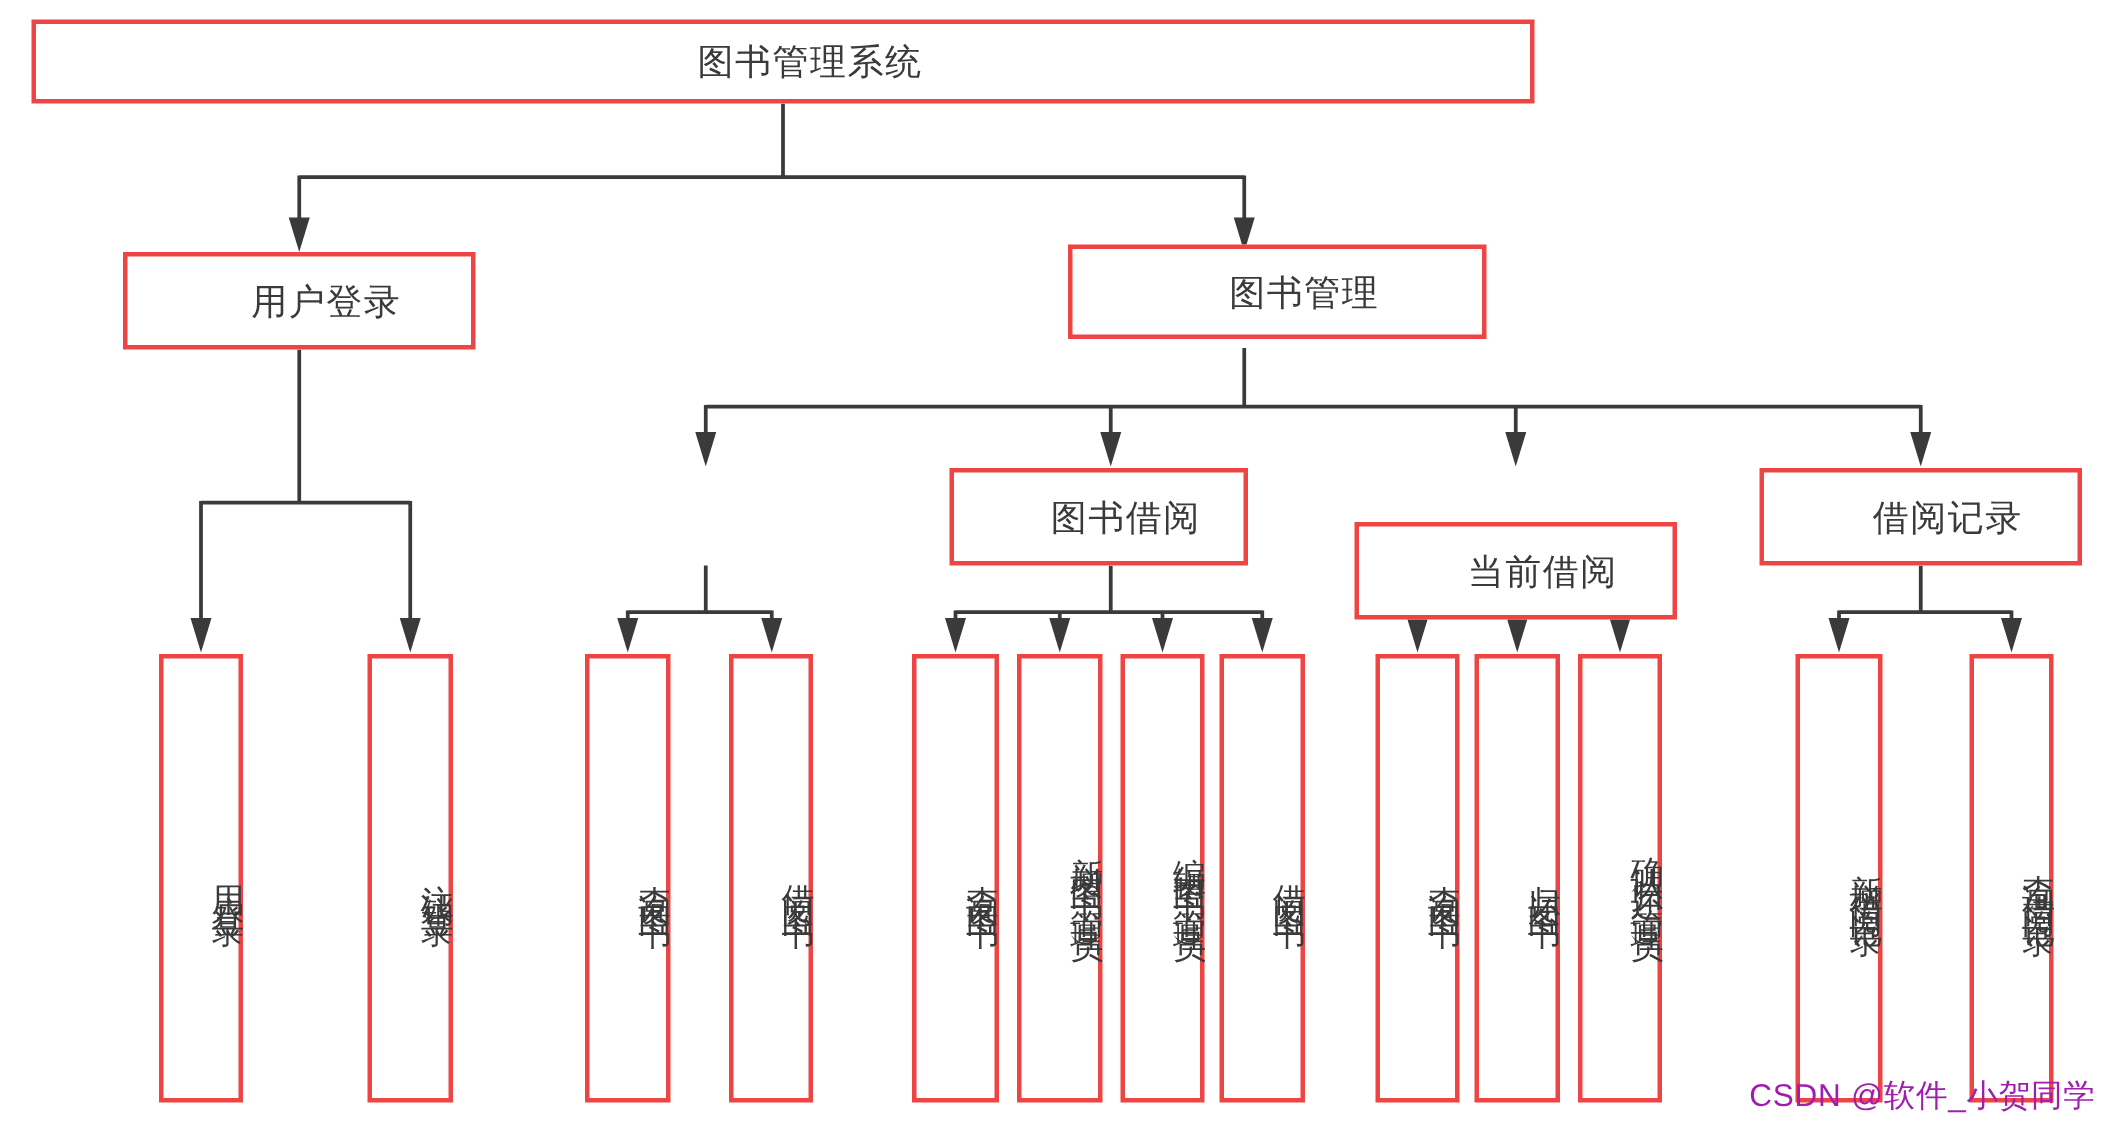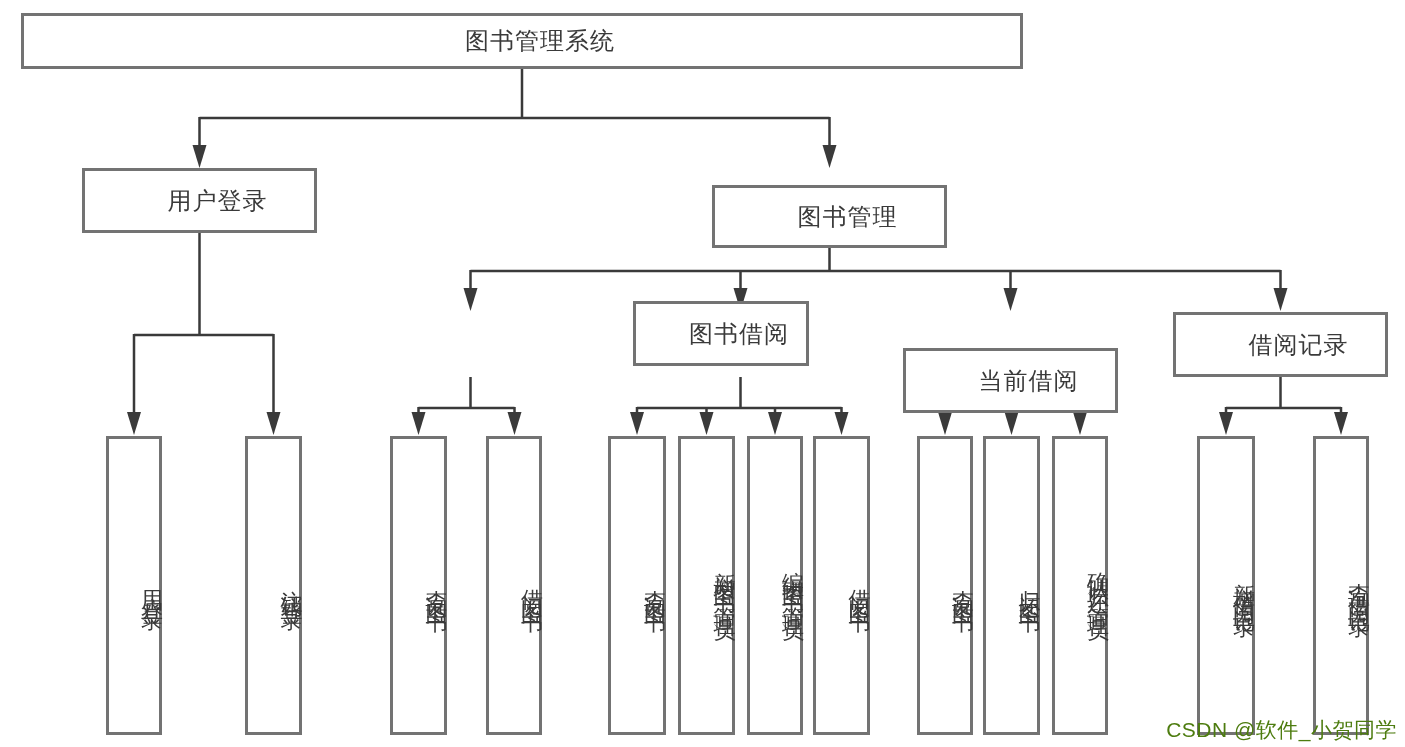--- a/index.html
+++ b/index.html
@@ -18,21 +18,21 @@
   #connectors {
     position: absolute;
     left: 0;
     top: 0;
     width: 1405px;
     height: 747px;
   }
   .node {
     position: absolute;
     box-sizing: border-box;
-    border: 3px solid #737373;
+    border: 3px solid #ef4444;
     background: #ffffff;
     display: flex;
     align-items: center;
     justify-content: center;
     color: #3a3a3a;
     font-size: 24px;
     letter-spacing: 1px;
     white-space: nowrap;
     padding-left: 36px;
   }
@@ -42,21 +42,21 @@
     font-size: 22px;
     letter-spacing: 7px;
     line-height: 1;
     color: #3a3a3a;
   }
   .watermark {
     position: absolute;
     right: 8px;
     bottom: 3px;
     font-size: 21px;
-    color: #4d7c0f;
+    color: #a21caf;
     letter-spacing: 0.5px;
     white-space: nowrap;
   }
 </style>
 </head>
 <body>
 
 <div id="stage">
 
   <svg id="connectors" viewBox="0 0 1405 747" xmlns="http://www.w3.org/2000/svg">
@@ -102,23 +102,23 @@
       <polygon points="1011.5,435 1004.5,412 1018.5,412"></polygon>
       <polygon points="1080,435 1073,412 1087,412"></polygon>
       <polygon points="1226,435 1219,412 1233,412"></polygon>
       <polygon points="1341,435 1334,412 1348,412"></polygon>
     </g>
   </svg>
 
   <div class="node" style="left:21px; top:13px; width:1002px; height:56px;">图书管理系统</div>
 
   <div class="node" style="left:82px; top:168px; width:235px; height:65px;">用户登录</div>
-  <div class="node" style="left:712px; top:185px; width:235px; height:63px;">图书管理</div>
+  <div class="node" style="left:712px; top:163px; width:279px; height:63px;">图书管理</div>
 
-  <div class="node" style="left:633px; top:301px; width:176px; height:65px;text-align:center;">图书借阅</div>
+  <div class="node" style="left:633px; top:312px; width:199px; height:65px;text-align:center;">图书借阅</div>
   <div class="node" style="left:903px; top:312px; width:215px; height:65px;margin-top:36px;">当前借阅</div>
   <div class="node" style="left:1173px; top:312px; width:215px; height:65px;">借阅记录</div>
 
   <div class="node leaf" style="left:106px; top:436px; width:56px; height:299px;">
     <span>用户登录</span>
   </div>
   <div class="node leaf" style="left:245px; top:436px; width:57px; height:299px;">
     <span>注销登录</span>
   </div>
 

